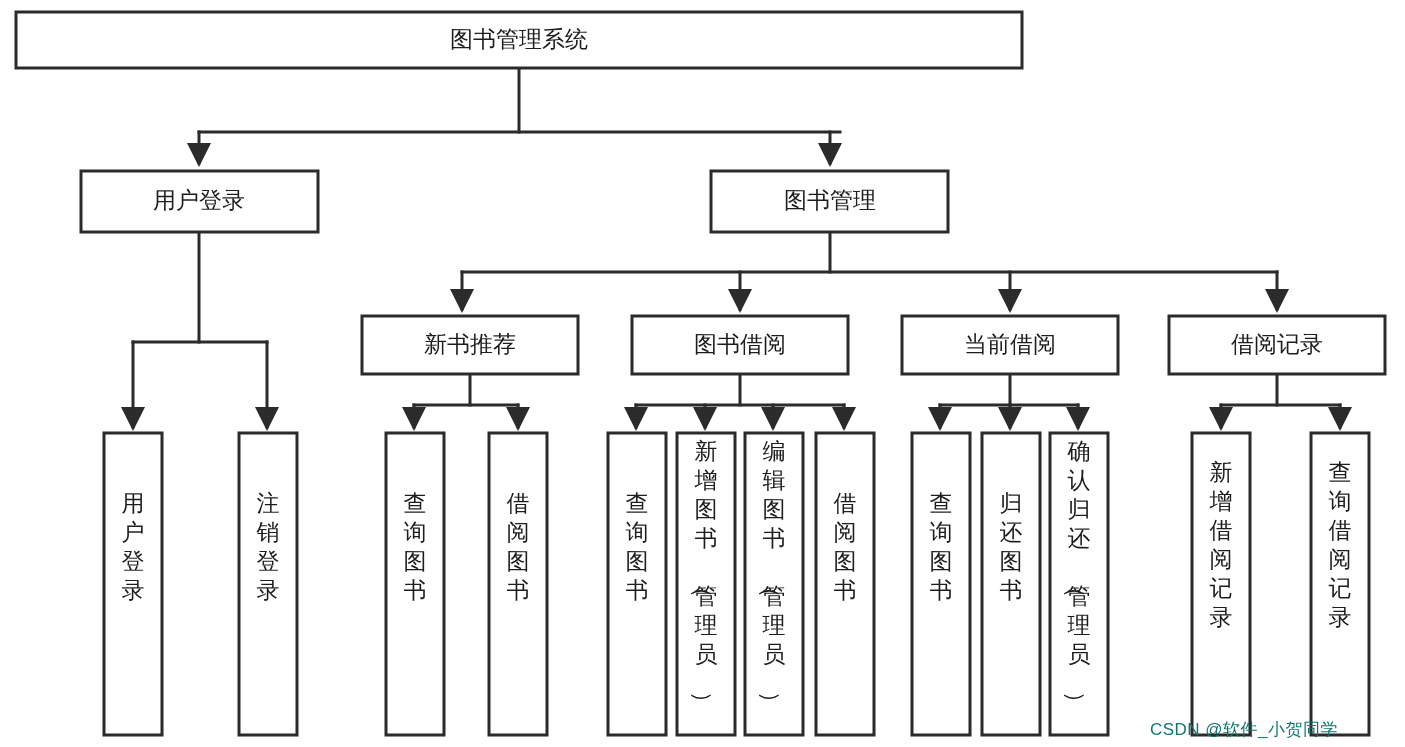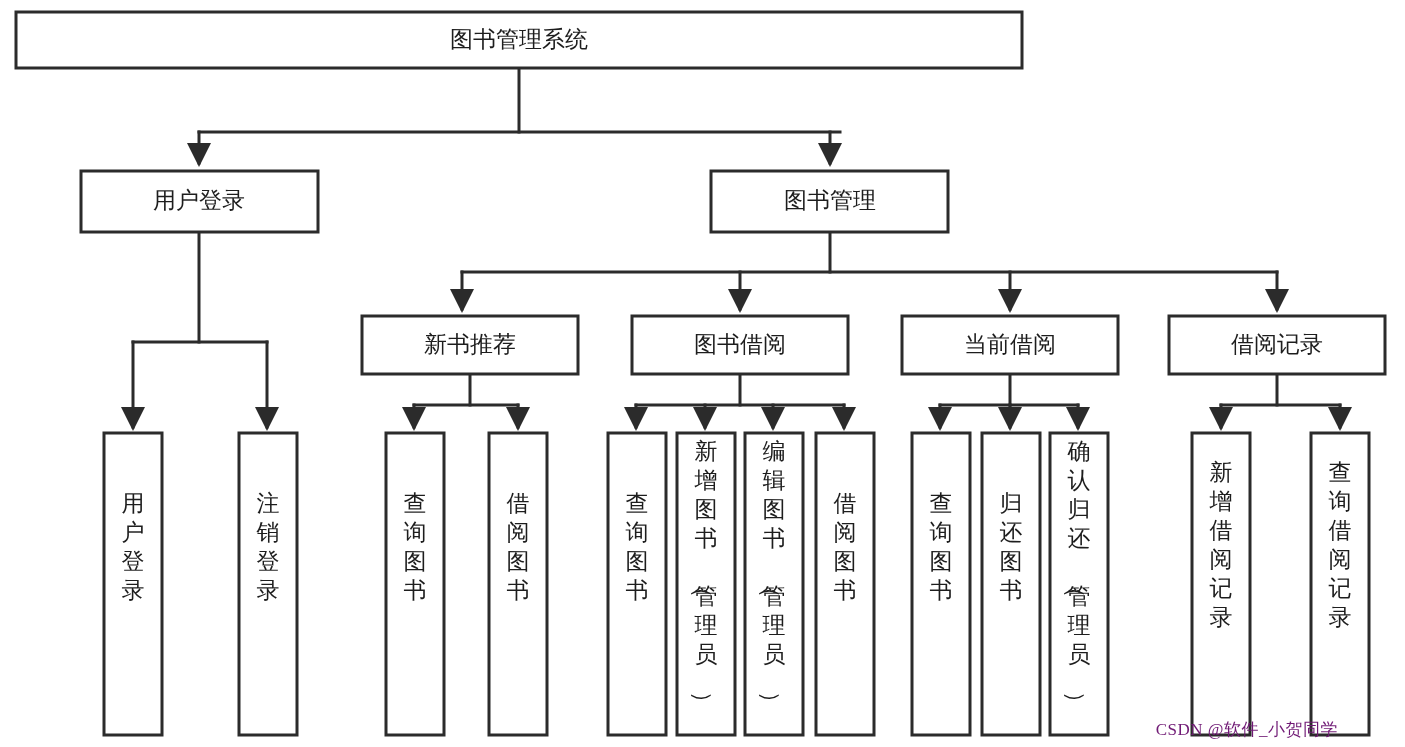--- a/index.html
+++ b/index.html
@@ -48,23 +48,23 @@
   .leaf-label-v {
     fill: #1d1d1d;
     font-family: "Liberation Sans", "DejaVu Sans", sans-serif;
     font-size: 23px;
     text-anchor: middle;
   }
   .watermark {
     position: absolute;
     right: 8px;
     bottom: 6px;
-    color: #701a75;
+    color: #0f766e;
     font-size: 17px;
-    font-family: Liberation Serif, serif;
+    font-family: Liberation Sans, sans-serif;
     letter-spacing: 0.5px;
     white-space: nowrap;
     user-select: none;
   }
 </style>
 </head>
 <body>
 
 <div id="diagram-root">
 

